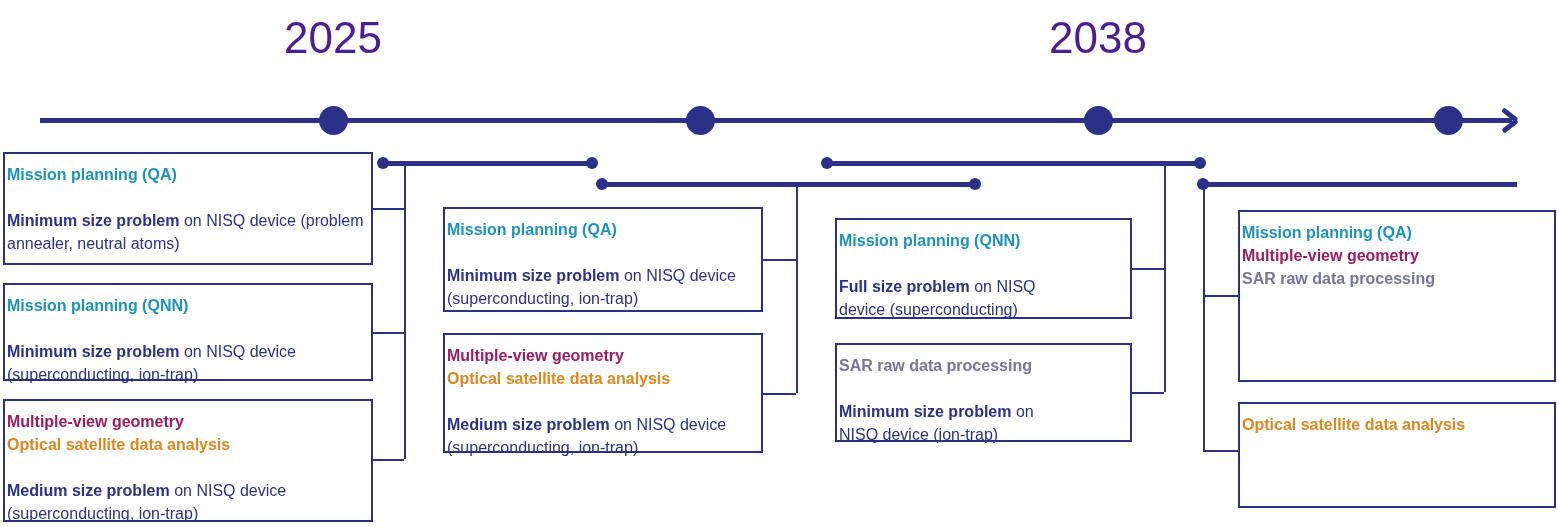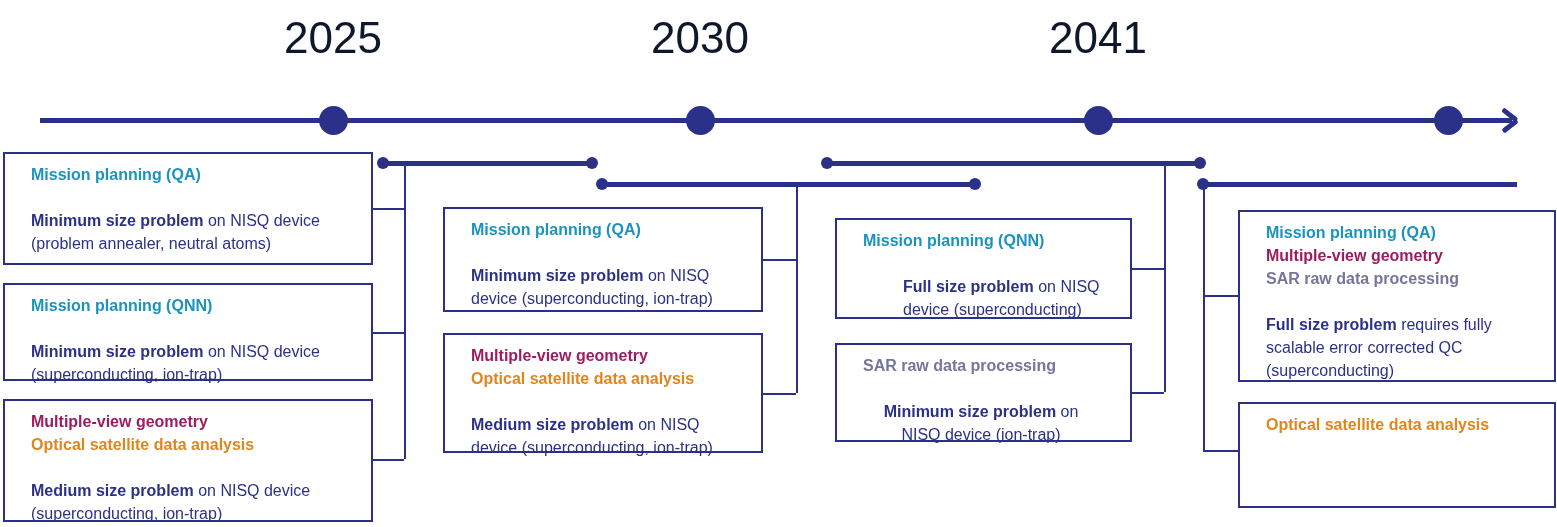--- a/index.html
+++ b/index.html
@@ -2,56 +2,55 @@
 <html><head>
 <meta charset="utf-8">
 <style>
   html,body{margin:0;padding:0;background:#ffffff;}
   #stage{
     position:relative;width:1557px;height:527px;background:#ffffff;overflow:hidden;
     font-family:"Liberation Sans", sans-serif;
   }
   .year-label{
     position:absolute;width:180px;top:14px;text-align:center;
-    font-size:44px;line-height:48px;color:#0f172a;font-weight:400;
+    font-size:44px;line-height:48px;color:#4c1d95;font-weight:400;
   }
   .hline{position:absolute;background:#2B3189;}
   .vline{position:absolute;background:#2B3189;}
   .axis{height:5px;}
   .span-line{height:5px;}
   .thin{height:1.5px;}
   .vthin{width:1.5px;}
   .tdot{
     position:absolute;width:29px;height:29px;border-radius:50%;background:#2B3189;
   }
   .sdot{
     position:absolute;width:12px;height:12px;border-radius:50%;background:#2B3189;
   }
   .arrow-arm{
     position:absolute;width:18px;height:4.5px;background:#2B3189;border-radius:2px;
     transform-origin:100% 50%;
   }
   .mbox{
     position:absolute;background:#ffffff;border:2px solid #2B3189;
-    box-sizing:border-box;padding:9px 26px;color:#2B3189;
+    box-sizing:border-box;padding:9px 2px;color:#2B3189;
     font-size:16px;line-height:23px;
   }
   .heads{margin-bottom:23px;}
   .head{font-weight:700;}
   .bodytext{color:#2B3189;}
   .lead{font-weight:700;}
 </style>
 </head>
 <body>
 
 <div id="stage">
 
   <div class="year-label" style="left:243px;">2025</div>
-  <div class="year-label" style="left:610px;">2030</div>
-  <div class="year-label" style="left:1008px;">2041</div>
+  <div class="year-label" style="left:1008px;">2038</div>
 
   <div class="hline axis" style="left:40px;top:117.5px;width:1472px;"></div>
   <div class="arrow-arm" style="left:1499px;top:117.7px;transform:rotate(-38deg);"></div>
   <div class="arrow-arm" style="left:1499px;top:117.7px;transform:rotate(38deg);"></div>
 
   <div class="tdot" style="left:318.5px;top:105.5px;"></div>
   <div class="tdot" style="left:685.5px;top:105.5px;"></div>
   <div class="tdot" style="left:1083.5px;top:105.5px;"></div>
   <div class="tdot" style="left:1433.5px;top:105.5px;"></div>
 
@@ -121,37 +120,36 @@
       <div class="head" style="color: rgb(158, 27, 95);">Multiple-view geometry</div>
       <div class="head" style="color: rgb(223, 134, 30);">Optical satellite data analysis</div>
     </div>
     <div class="bodytext"><span class="lead">Medium size problem</span><span> on NISQ device (superconducting, ion-trap)</span></div>
   </div>
 
   <div class="mbox" style="left:835px;top:218px;width:297px;height:101px;">
     <div class="heads">
       <div class="head" style="color: rgb(27, 147, 188);">Mission planning (QNN)</div>
     </div>
-    <div class="bodytext" style="max-width:240px;margin-left:40px;"><span class="lead">Full size problem</span><span> on NISQ device (superconducting)</span></div>
+    <div class="bodytext" style="max-width:240px;"><span class="lead">Full size problem</span><span> on NISQ device (superconducting)</span></div>
   </div>
 
   <div class="mbox" style="left:835px;top:343px;width:297px;height:99px;">
     <div class="heads">
       <div class="head" style="color: rgb(117, 117, 158);">SAR raw data processing</div>
     </div>
-    <div class="bodytext" style="max-width:236px;text-align:center;"><span class="lead">Minimum size problem</span><span> on NISQ device (ion-trap)</span></div>
+    <div class="bodytext" style="max-width:236px;"><span class="lead">Minimum size problem</span><span> on NISQ device (ion-trap)</span></div>
   </div>
 
   <div class="mbox" style="left:1238px;top:210px;width:318px;height:172px;">
     <div class="heads">
       <div class="head" style="color: rgb(27, 147, 188);">Mission planning (QA)</div>
       <div class="head" style="color: rgb(158, 27, 95);">Multiple-view geometry</div>
       <div class="head" style="color: rgb(117, 117, 158);">SAR raw data processing</div>
     </div>
-    <div class="bodytext"><span class="lead">Full size problem</span><span> requires fully scalable error corrected QC (superconducting)</span></div>
   </div>
 
   <div class="mbox" style="left:1238px;top:402px;width:318px;height:106px;">
     <div class="heads">
       <div class="head" style="color: rgb(223, 134, 30);">Optical satellite data analysis</div>
     </div>
   </div>
 
 </div>
 

